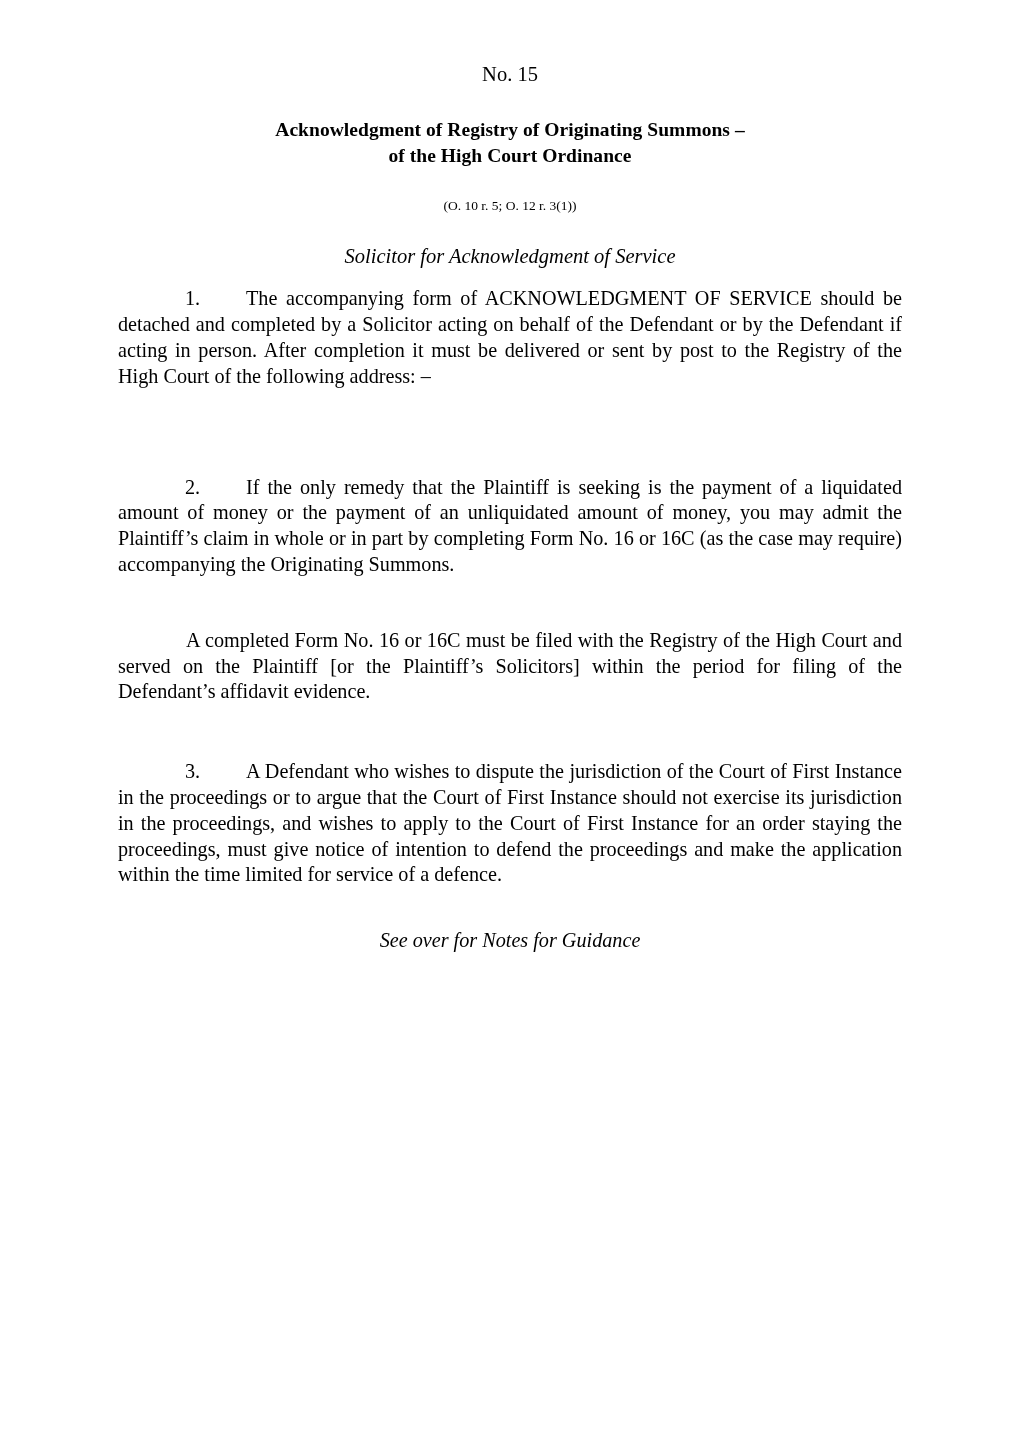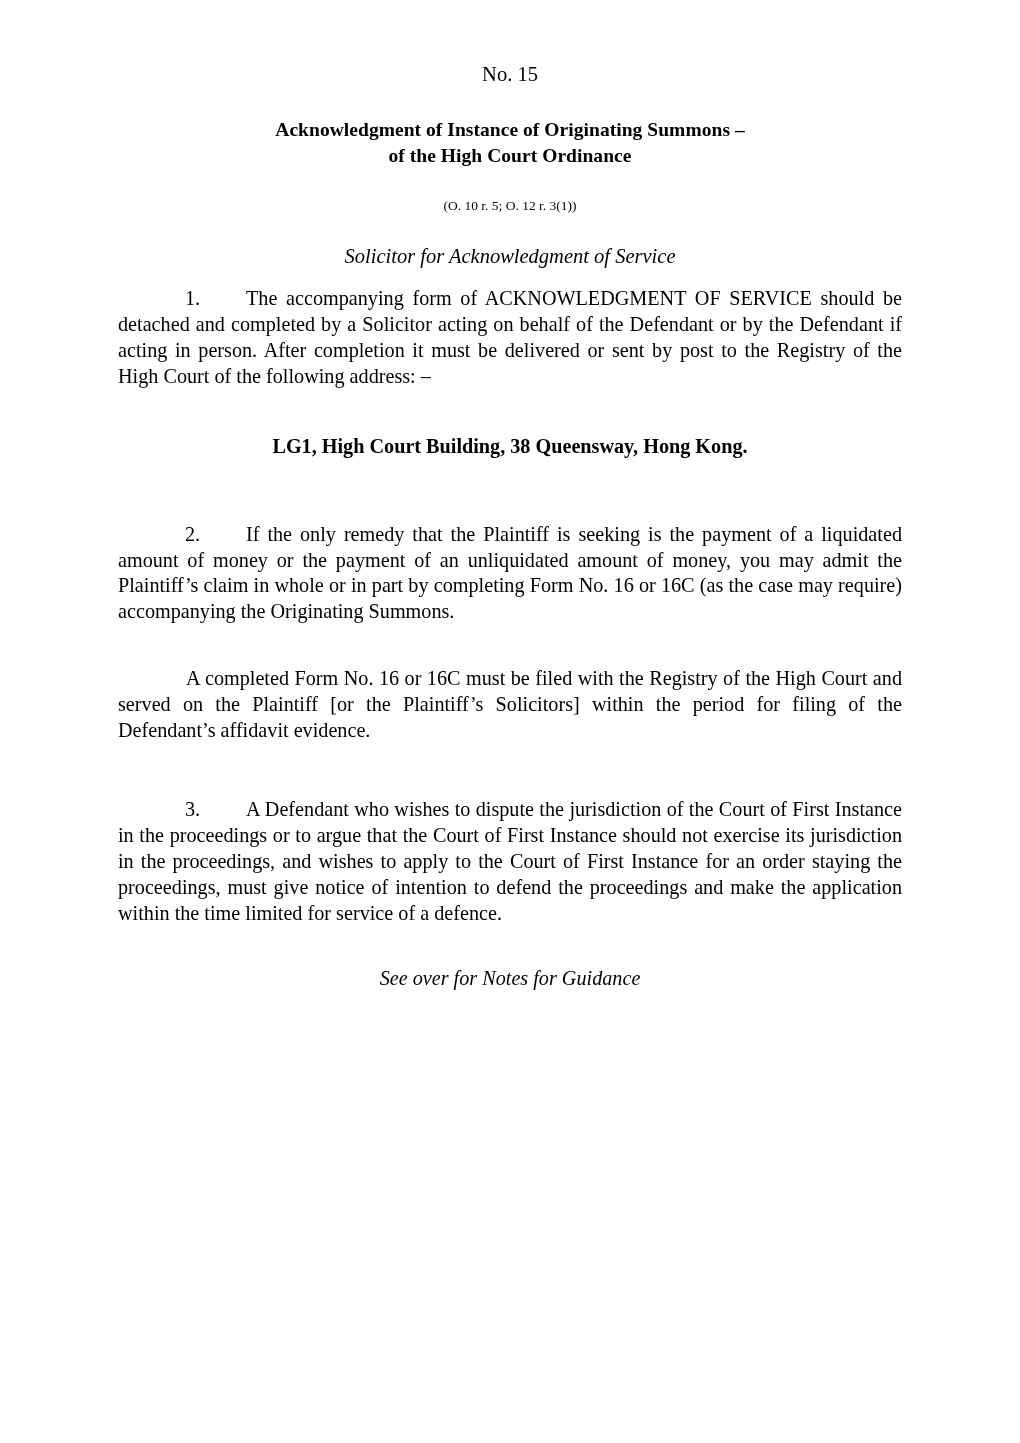--- a/index.html
+++ b/index.html
@@ -66,21 +66,21 @@
   }
   .para.numbered {
     margin-top: 18px;
   }
   .para .num {
     display: inline-block;
     width: 61px;
     margin-left: 67px;
   }
   .para.plain-indent {
-    margin-top: 4px;
+    margin-top: 13px;
     text-indent: 68px;
   }
   .gap-after-p1   { height: 22px; }
   .address {
     text-align: center;
     font-weight: bold;
     font-size: 20.2px;
     line-height: 1.25;
     margin-top: 22px;
   }
@@ -97,35 +97,34 @@
 </style>
 </head>
 <body>
 
 <div class="page">
   <div class="content">
 
     <div class="form-no">No. 15</div>
 
     <div class="title-block">
-      <span class="tline">Acknowledgment of Instance of Originating Summons –</span>
+      <span class="tline">Acknowledgment of Registry of Originating Summons –</span>
       <span class="tline">of the High Court Ordinance</span>
     </div>
 
     <div class="citation">(O. 10 r. 5; O. 12 r. 3(1))</div>
 
     <div class="directions-heading">Solicitor for Acknowledgment of Service</div>
 
     <p class="para numbered">
       <span class="num">1.</span><span>The accompanying form of ACKNOWLEDGMENT OF SERVICE should be detached and completed by a Solicitor acting on behalf of the Defendant or by the Defendant if acting in person. After completion it must be delivered or sent by post to the Registry of the High Court of the following address: –</span>
     </p>
 
     <div class="gap-after-p1"></div>
 
-    <div class="address">LG1, High Court Building, 38 Queensway, Hong Kong.</div>
 
     <div class="gap-address-p2"></div>
 
     <p class="para numbered">
       <span class="num">2.</span><span>If the only remedy that the Plaintiff is seeking is the payment of a liquidated amount of money or the payment of an unliquidated amount of money, you may admit the Plaintiff’s claim in whole or in part by completing Form No. 16 or 16C (as the case may require) accompanying the Originating Summons.</span>
     </p>
 
     <div class="gap-p2-plain"></div>
 
     <p class="para plain-indent">A completed Form No. 16 or 16C must be filed with the Registry of the High Court and served on the Plaintiff [or the Plaintiff’s Solicitors] within the period for filing of the Defendant’s affidavit evidence.</p>

